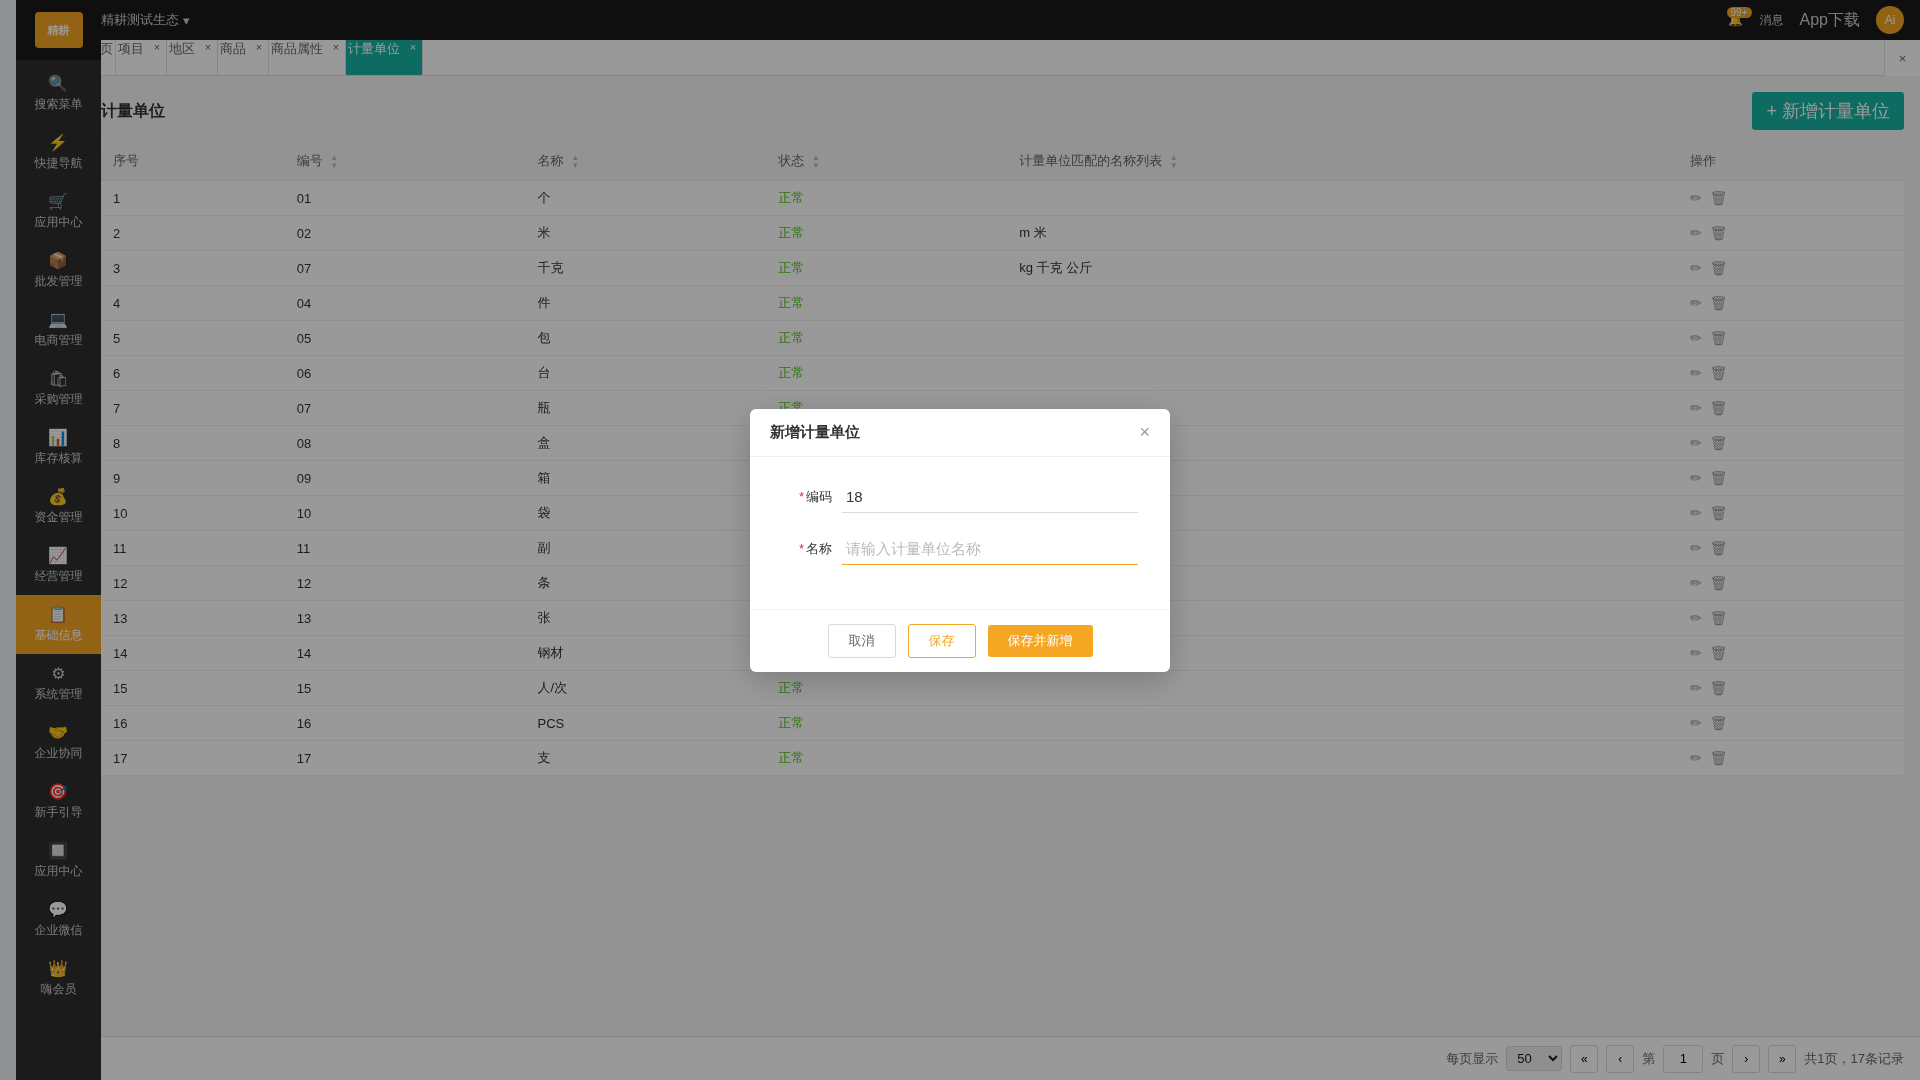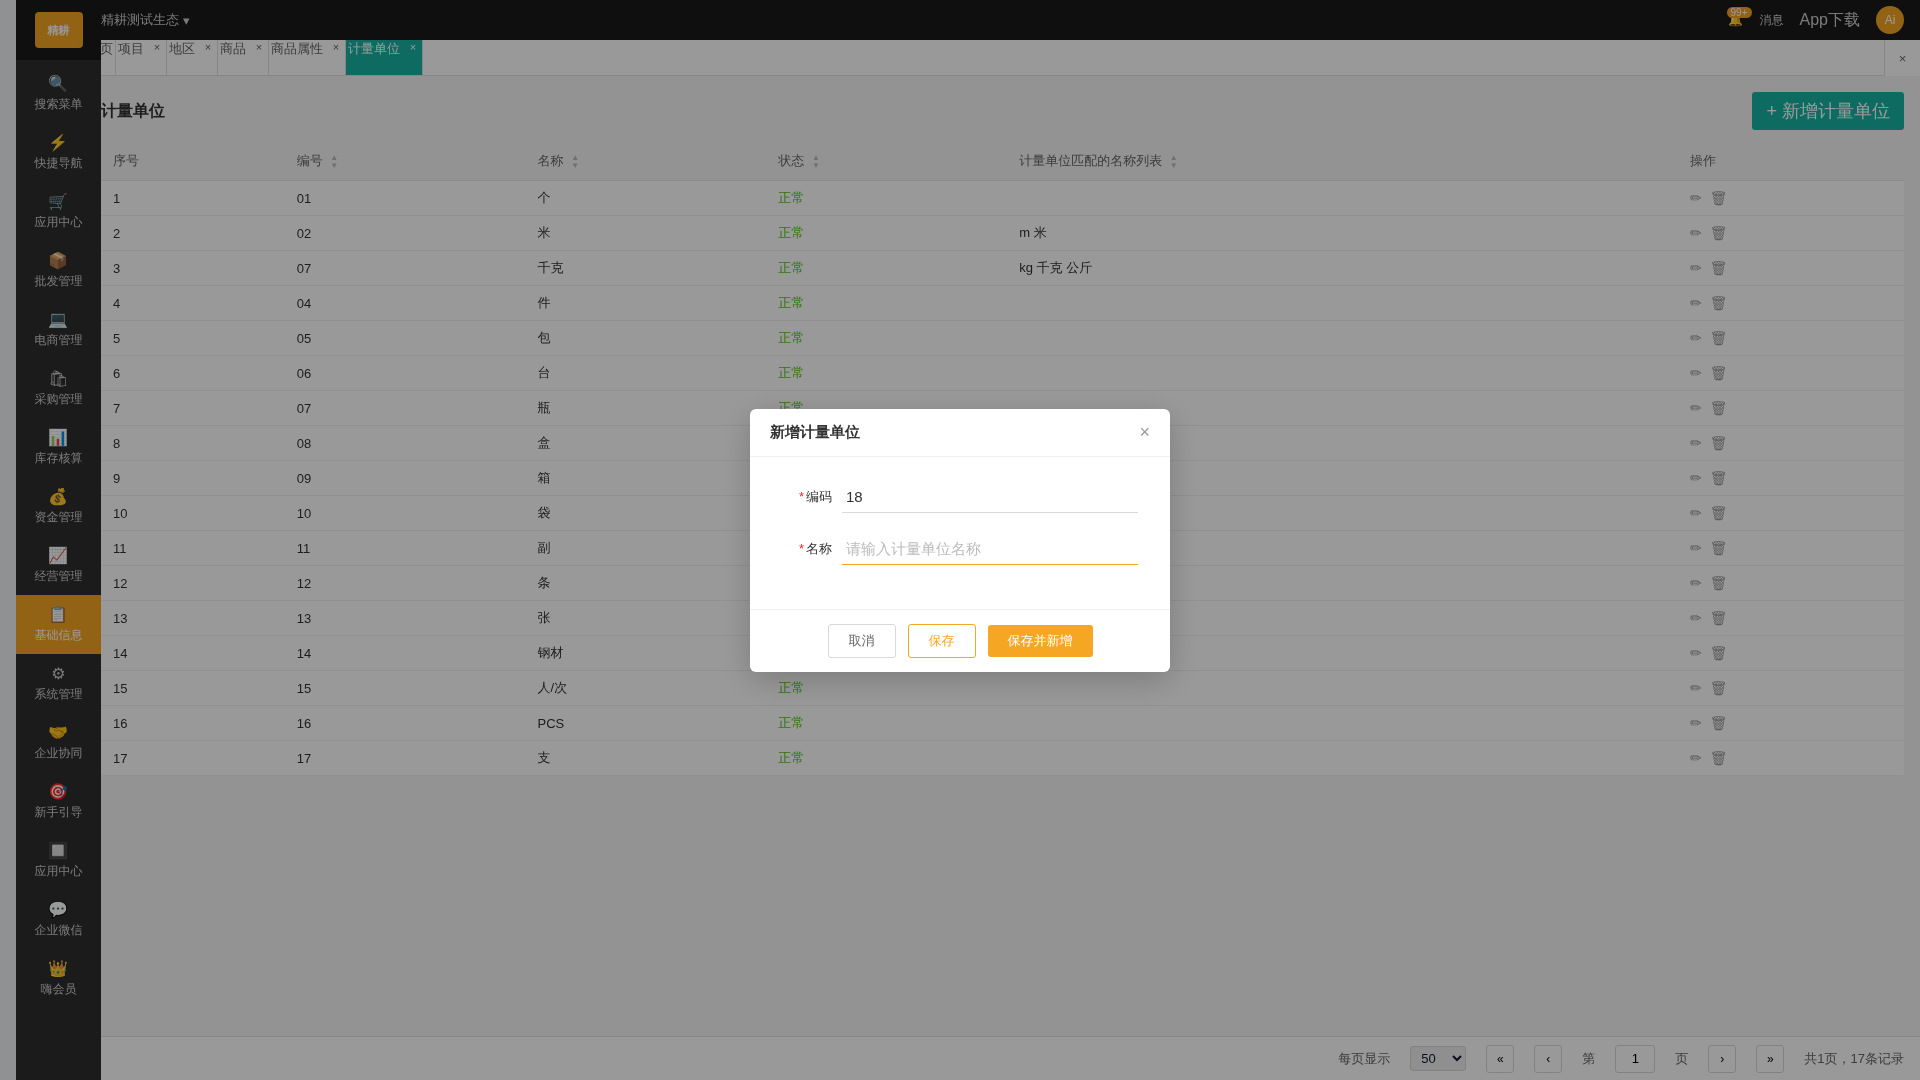--- a/index.html
+++ b/index.html
@@ -86,21 +86,21 @@
     td { padding: 8px 12px; border-bottom: 1px solid #f0f0f0; color: #333; font-size: 13px; }
     .status-normal { color: #52c41a; }
     .action-btns { display: flex; gap: 8px; }
     .action-btn { background: none; border: none; cursor: pointer; color: #999; font-size: 14px; }
 
     
     .pagination {
       position: fixed; bottom: 0; left: 85px; right: 0; height: 44px;
       background: white; border-top: 1px solid #e0e0e0;
       display: flex; align-items: center; justify-content: flex-end;
-      padding: 0 16px; gap: 20px; font-size: 13px; color: #666;
+      padding: 0 16px; gap: 8px; font-size: 13px; color: #666;
     }
     .page-size-select {
       border: 1px solid #d9d9d9; border-radius: 3px; padding: 3px 6px; font-size: 13px; color: #0f172a;
     }
     .page-btn {
       width: 28px; height: 28px; border: 1px solid #d9d9d9; background: white;
       border-radius: 3px; cursor: pointer; display: flex; align-items: center; justify-content: center; font-size: 12px;
     }
     .page-input {
       width: 40px; height: 28px; border: 1px solid #d9d9d9; border-radius: 3px;

